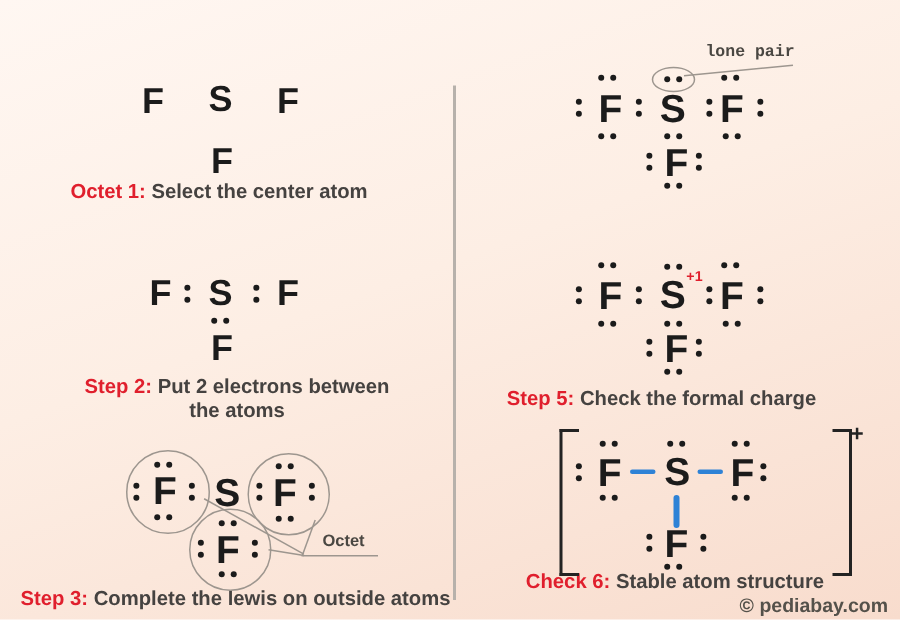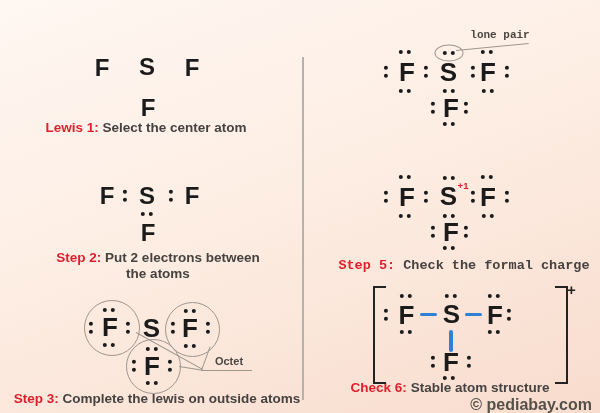--- a/index.html
+++ b/index.html
@@ -30,43 +30,43 @@
            transform:translate(-50%,-50%); border:1.3px solid var(--gray); border-radius:50%;}
   .ln{position:absolute; height:1.3px; background:var(--gray); transform-origin:0 50%;}
   .anno{position:absolute; transform:translate(-50%,-50%); font-weight:700; color:#4a4742; font-size:11px; white-space:nowrap;}
   .fc{position:absolute; left:463px; top:185px; transform:translate(-50%,-50%);
       font-size:9.5px; font-weight:700; color:var(--red);}
   .bk{position:absolute; width:11px; height:94px; top:286px;}
   .bkl{left:373px; border-left:2.8px solid #232323; border-top:2.8px solid #232323; border-bottom:2.8px solid #232323;}
   .bkr{left:555px; border-right:2.8px solid #232323; border-top:2.8px solid #232323; border-bottom:2.8px solid #232323;}
   .ion{position:absolute; left:567px; top:281px; font-size:15px; font-weight:700; color:#232323;}
   .bond{position:absolute; background:var(--blue); border-radius:2px;}
-  .wm{position:absolute; right:8px; top:396px; font-size:16px; font-weight:700; color:#54514a;}
+  .wm{position:absolute; right:8px; top:396px; font-size:13px; font-weight:700; color:#54514a;}
 </style>
 </head>
 <body>
 
 <div class="page" id="canvas" style="--red: #e01f2d; --blue: #2e82d6; --dark: #454240; --atom: #1b1b1b; --gray: #9d968f; --divgray: #b7b1ab;">
 
 
   <div class="divider"></div>
 
   <div class="cap" style="left:146px; top:128px;">
-    <div class="cl"><span class="lbl">Lewis 1:</span> <span>Select the center atom</span></div>
+    <div class="cl"><span class="lbl">Octet 1:</span> <span>Select the center atom</span></div>
   </div>
   <div class="cap" style="left:158px; top:266px;">
     <div class="cl"><span class="lbl">Step 2:</span> <span>Put 2 electrons between</span></div>
     <div class="cl">the atoms</div>
   </div>
   <div class="cap" style="left:157px; top:399px;">
     <div class="cl"><span class="lbl">Step 3:</span> <span>Complete the lewis on outside atoms</span></div>
   </div>
   <div class="cap" style="left:456px; top:146px;">
   </div>
-  <div class="cap" style="left:464px; top:266px;font-family:Liberation Mono, monospace;">
+  <div class="cap" style="left:441px; top:266px;">
     <div class="cl"><span class="lbl">Step 5:</span> <span>Check the formal charge</span></div>
   </div>
   <div class="cap" style="left:450px; top:388px;">
     <div class="cl"><span class="lbl">Check 6:</span> <span>Stable atom structure</span></div>
   </div>
 
   <div class="circle" style="left:83.5px; top:300px; width:54px; height:54px;"></div>
   <div class="circle" style="left:164.5px; top:301.5px; width:53px; height:53px;"></div>
   <div class="circle" style="left:125.5px; top:339px; width:53px; height:53px;"></div>
   <div class="anno" style="left:229px; top:360.5px;">Octet</div>

